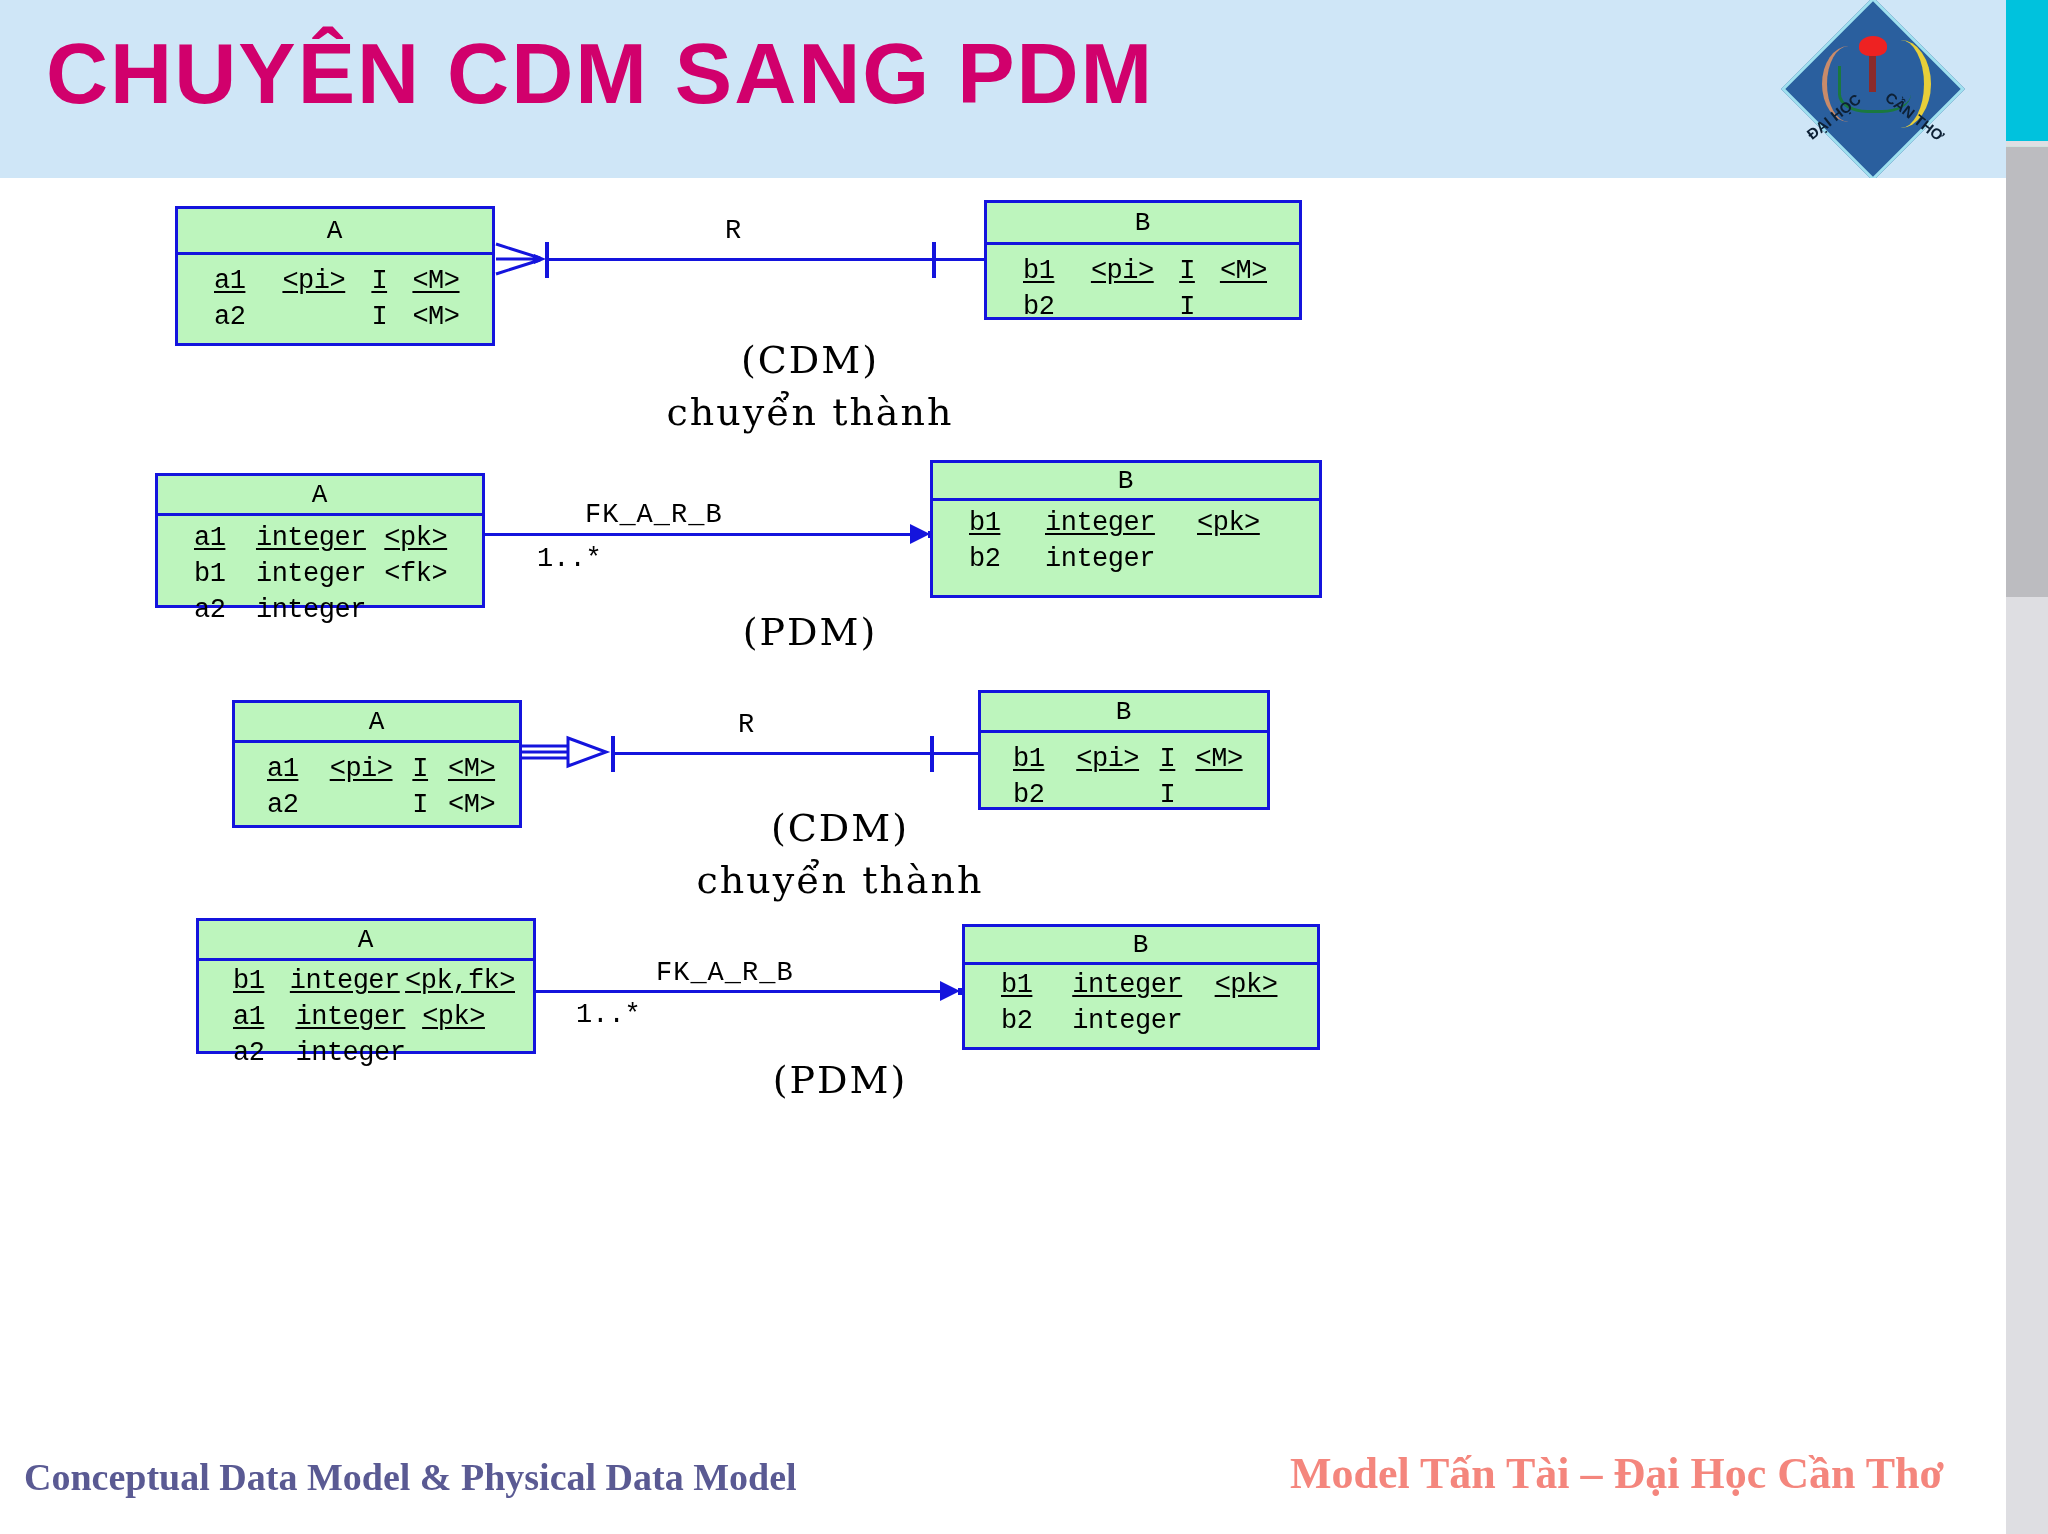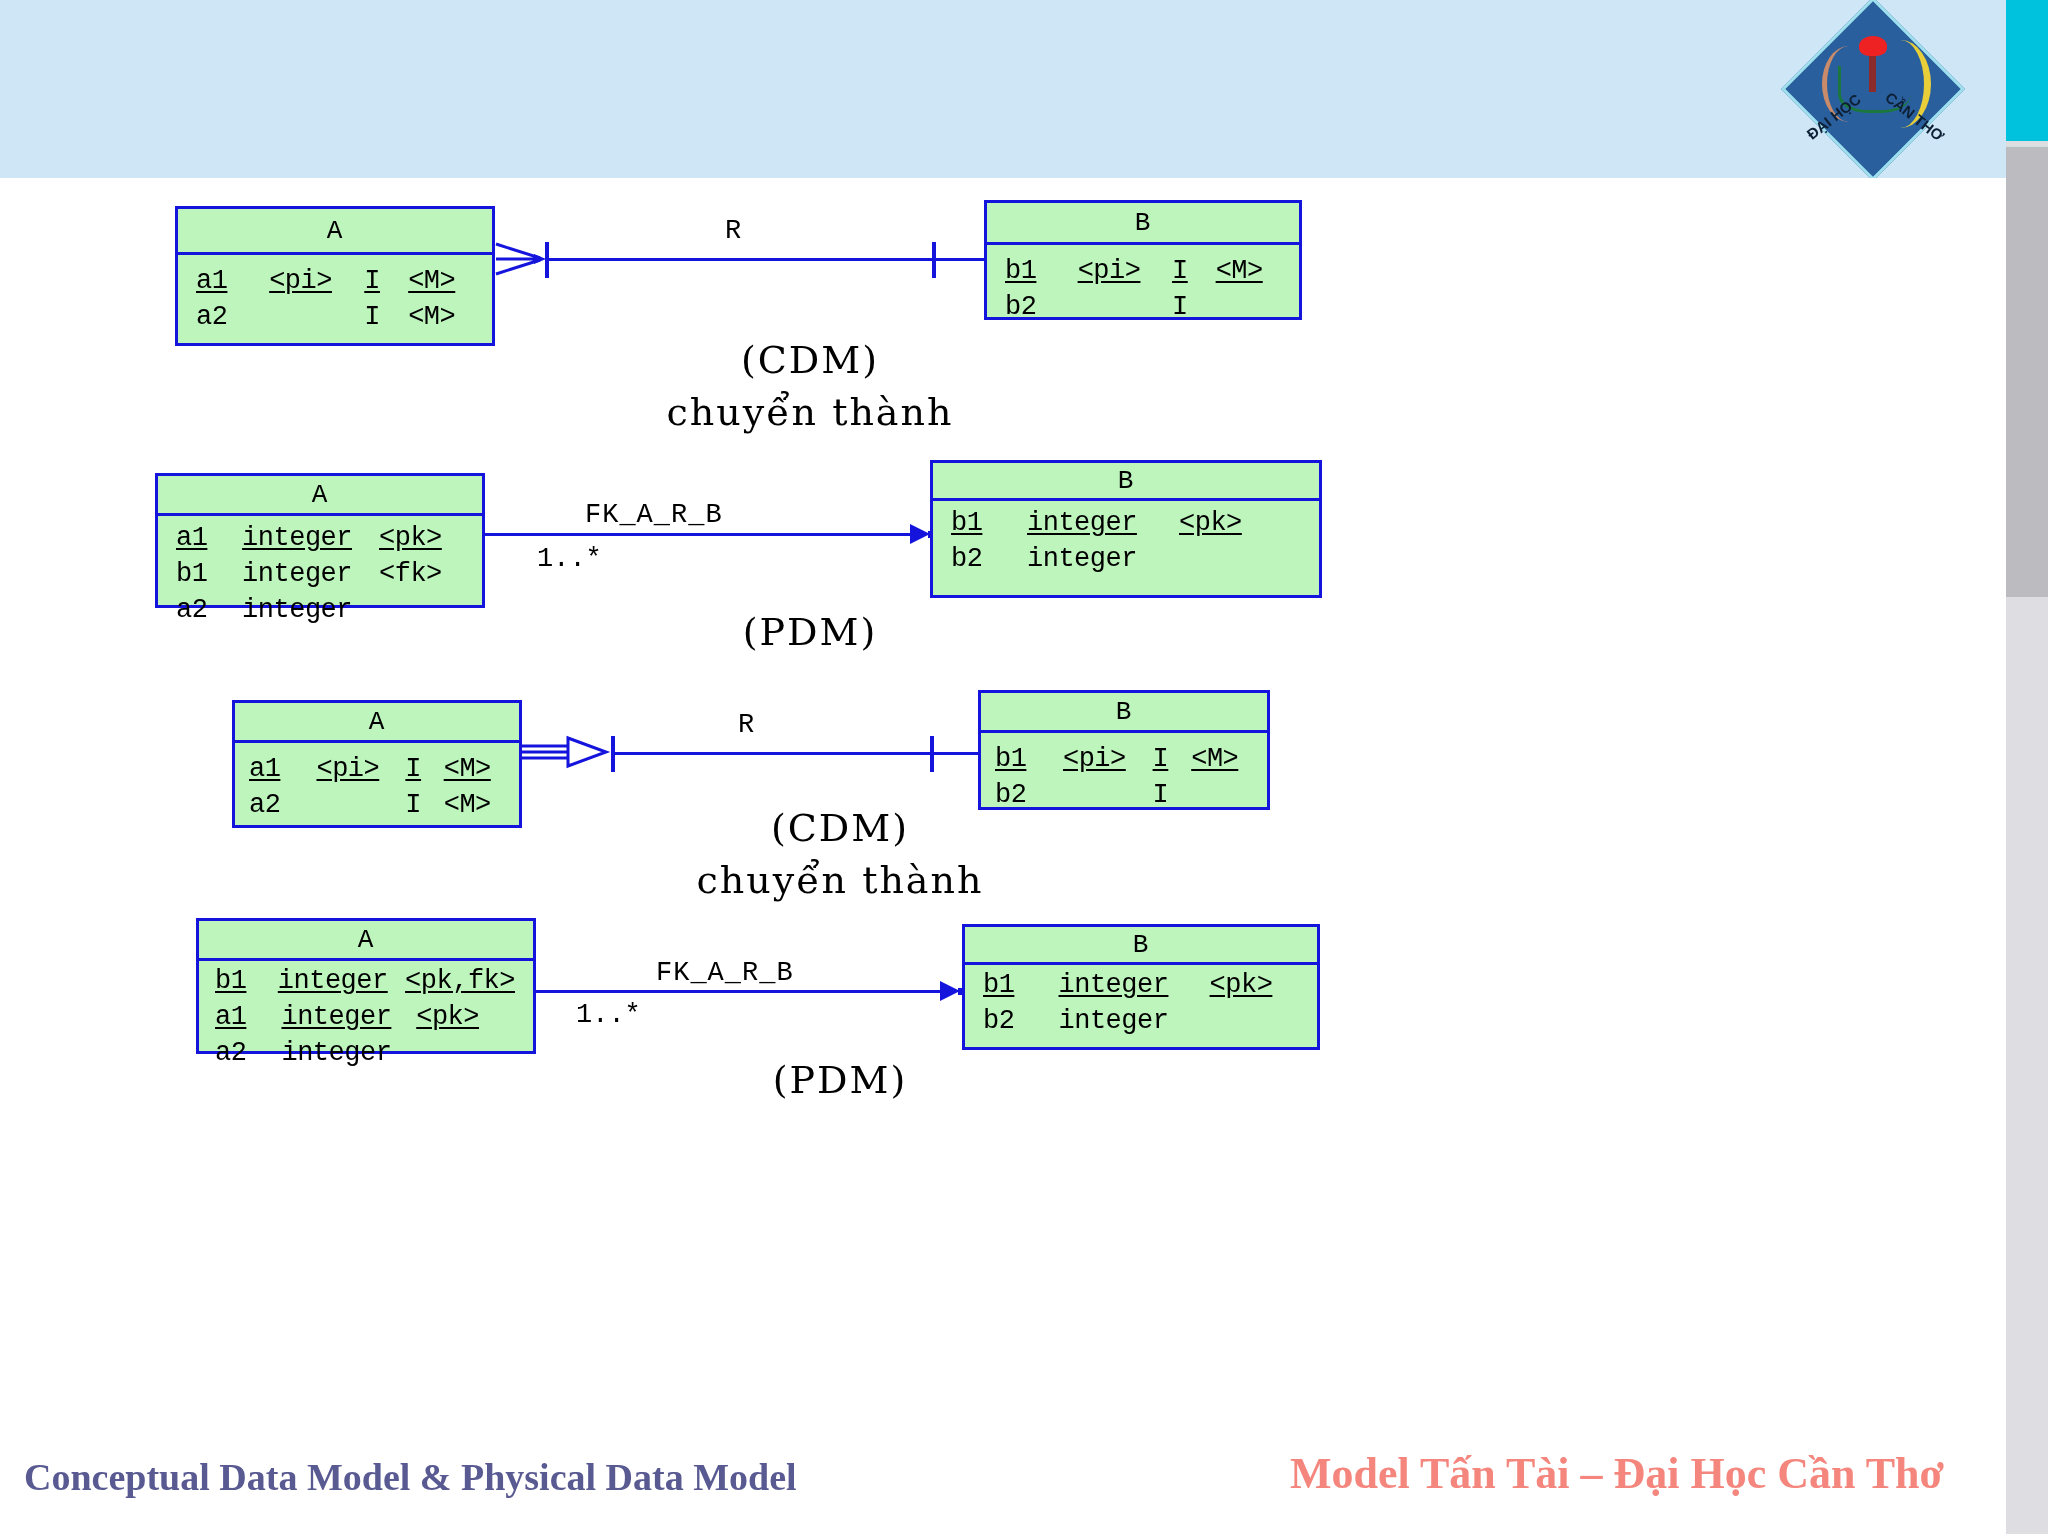--- a/index.html
+++ b/index.html
@@ -141,21 +141,21 @@
     letter-spacing: 1px;
   }
   .ent-head {
     position: absolute;
     left: 0; top: 0; right: 0;
     border-bottom: 3px solid #1414dd;
     box-sizing: border-box;
   }
   .ent-body {
     position: absolute;
-    left: 0; right: 0; bottom: 0;
+    left: 18px; right: 0; bottom: 0;
     padding: 8px 18px 0 18px;
     box-sizing: border-box;
   }
   .attr-row {
     display: flex;
     font-family: "Liberation Mono", monospace;
     font-size: 27px;
     line-height: 36px;
     color: #000000;
     white-space: pre;
@@ -233,20 +233,21 @@
     font-weight: bold;
     font-size: 44px;
     color: #f4867d;
     white-space: nowrap;
   }
 </style>
 </head>
 <body>
 
 <div id="header-band">
+  <div id="header-title">CHUYÊN CDM SANG PDM</div>
 
   <div id="logo">
     <div class="logo-diamond"></div>
     <div class="logo-arc-left"></div>
     <div class="logo-arc-right"></div>
     <div class="logo-map"></div>
     <div class="logo-torch-stem"></div>
     <div class="logo-torch-flame"></div>
     <div class="logo-text l1">ĐẠI HỌC</div>
     <div class="logo-text l2">CẦN THƠ</div>

